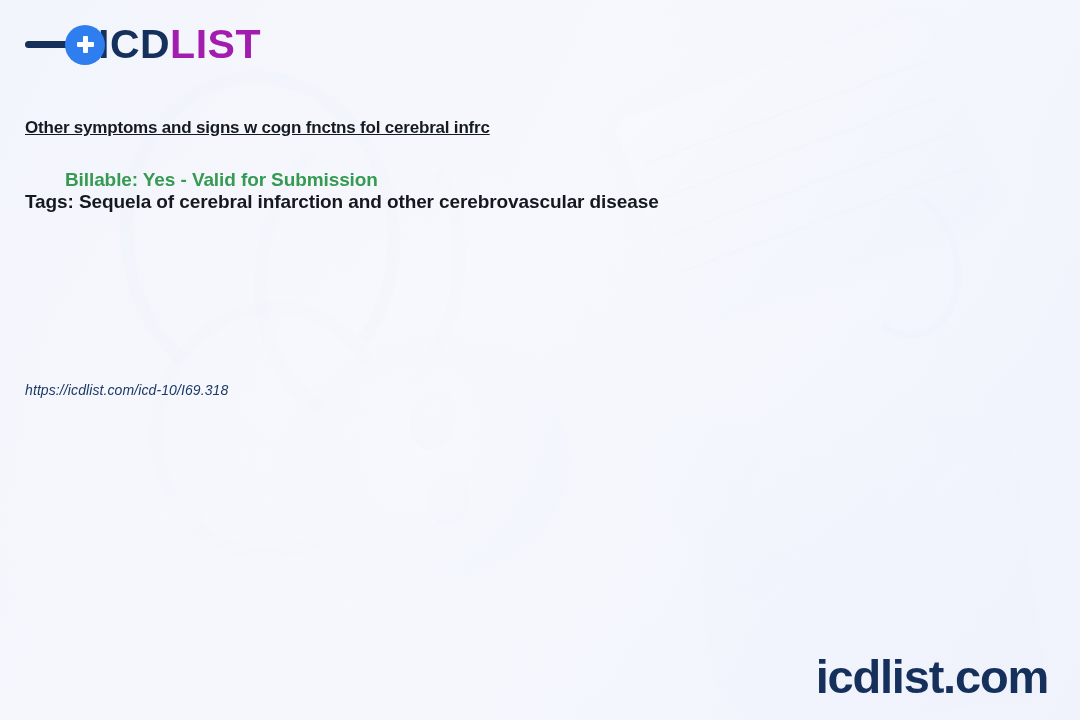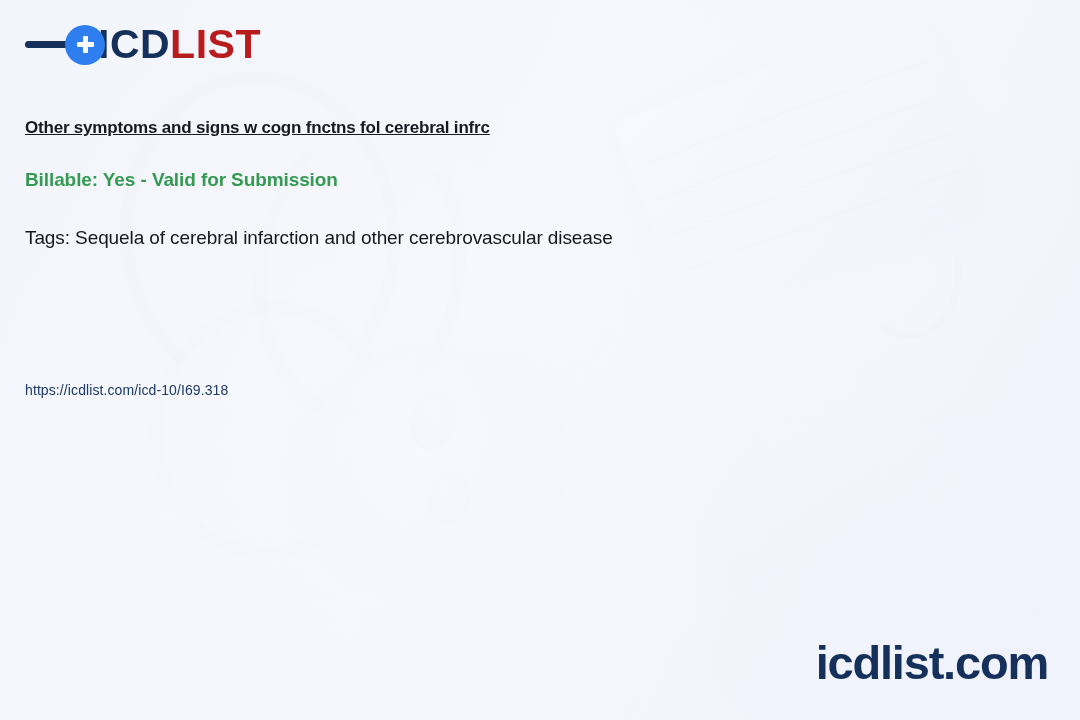--- a/index.html
+++ b/index.html
@@ -140,53 +140,52 @@
     position:relative; z-index:2;
   }
   .logo-circle .plus-h{ position:absolute; width:17px; height:5px; background:#fff; border-radius:1px;}
   .logo-circle .plus-v{ position:absolute; width:5px; height:17px; background:#fff; border-radius:1px;}
   #brand-wordmark{
     font-size:41px; font-weight:700; letter-spacing:.5px;
     margin-left:-7px; position:relative; z-index:1;
     line-height:1;
   }
   #brand-wordmark .w-icd{ color:#16305c; }
-  #brand-wordmark .w-list{ color:#b91c1c;margin-top:12px; }
+  #brand-wordmark .w-list{ color:#a21caf;margin-top:12px; }
   #header-title{
     margin-left:26px;
     font-size:33px; font-weight:700; color:#1b3557;
     letter-spacing:-.3px; white-space:nowrap;
   }
 
   
   #code-block{ position:absolute; left:25px; top:114px; }
   #code-number{
     font-size:38px; font-weight:700; color:#17365e; line-height:1.05;
     letter-spacing:.3px;
   }
   #code-description{
     margin-top:4px;
     font-size:17px; font-weight:700; color:#151a22; letter-spacing:-.2px;text-decoration:underline;
   }
   #billable-status{
     margin-top:31px;
-    font-size:19px; font-weight:600; color:#359a52; letter-spacing:-.1px;
+    font-size:19px; font-weight:600; color:#359a52; letter-spacing:-.1px;margin-left:40px;
   }
   #tags-line{
-    margin-top:36px;
-    font-size:19px; font-weight:400; color:#14181f; letter-spacing:-.1px;
+    font-size:19px; font-weight:700; color:#14181f; letter-spacing:-.1px;
   }
   #code-url{
     position:absolute; left:25px; top:382px;
-    font-size:14px; font-weight:500; color:#1c3a66; letter-spacing:.1px;
+    font-size:14px; font-weight:500; color:#1c3a66; letter-spacing:.1px;font-style:italic;
   }
 
   
   #footer-brand{
-    position:absolute; right:32px; bottom:34px;
+    position:absolute; right:32px; bottom:20px;
     font-size:47px; font-weight:700; color:#16305c;
     letter-spacing:-1.2px; line-height:1;
   }
 </style>
 </head>
 <body>
 
 <div id="bg-photo">
   <div class="wash"></div>
 

